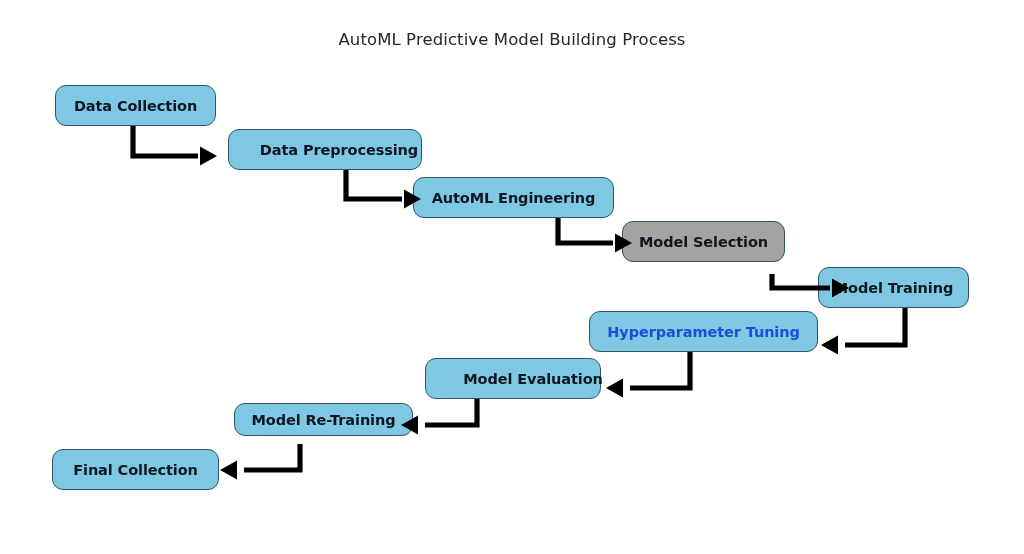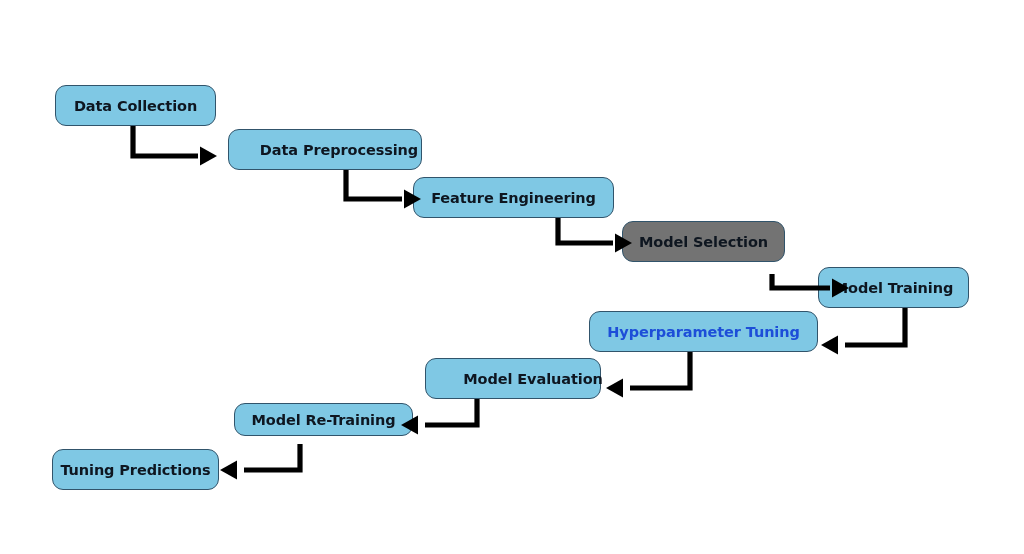--- a/index.html
+++ b/index.html
@@ -69,20 +69,21 @@
   .edge-head {
     fill: #000000;
     stroke: none;
   }
 </style>
 </head>
 <body>
 
 <div id="canvas" style="background: rgb(255, 255, 255);">
 
+  <div id="diagram-title" style="color: rgb(38, 38, 38);">AutoML Predictive Model Building Process</div>
 
   <svg class="edge-svg" id="edge-layer" viewBox="0 0 1024 554" xmlns="http://www.w3.org/2000/svg">
       <g>
         <path class="edge-path" d="M 133,126 L 133,156 L 198,156" stroke="#000000"></path>
         <polygon points="217,156 200,146.5 200,165.5" class="edge-head" fill="#000000"></polygon>
       </g>
       <g>
         <path class="edge-path" d="M 346,170 L 346,199 L 402,199" stroke="#000000"></path>
         <polygon points="421,199 404,189.5 404,208.5" class="edge-head" fill="#000000"></polygon>
       </g>
@@ -113,35 +114,35 @@
     </svg>
 
   <div id="node-layer">
       <div class="node" style="left: 55px; top: 85px; width: 161px; height: 41px; background: rgb(127, 200, 228); border-color: rgb(49, 84, 107);">
         <span class="node-label" style="color: rgb(14, 22, 32);">Data Collection</span>
       </div>
       <div class="node" style="left: 228px; top: 129px; width: 194px; height: 41px; background: rgb(127, 200, 228); border-color: rgb(49, 84, 107); padding-left: 28px;">
         <span class="node-label" style="color: rgb(14, 22, 32);">Data Preprocessing</span>
       </div>
       <div class="node" style="left: 413px; top: 177px; width: 201px; height: 41px; background: rgb(127, 200, 228); border-color: rgb(49, 84, 107);">
-        <span class="node-label" style="color: rgb(14, 22, 32);">Feature Engineering</span>
+        <span class="node-label" style="color: rgb(14, 22, 32);">AutoML Engineering</span>
       </div>
-      <div class="node" style="left: 622px; top: 221px; width: 163px; height: 41px; background: #737373; border-color: rgb(49, 84, 107);">
+      <div class="node" style="left: 622px; top: 221px; width: 163px; height: 41px; background: #a3a3a3; border-color: rgb(49, 84, 107);">
         <span class="node-label" style="color: rgb(14, 22, 32);">Model Selection</span>
       </div>
       <div class="node" style="left: 818px; top: 267px; width: 151px; height: 41px; background: rgb(127, 200, 228); border-color: rgb(49, 84, 107);">
         <span class="node-label" style="color: rgb(14, 22, 32);">Model Training</span>
       </div>
       <div class="node" style="left: 589px; top: 311px; width: 229px; height: 41px; background: rgb(127, 200, 228); border-color: rgb(49, 84, 107);">
         <span class="node-label" style="color: #1d4ed8;">Hyperparameter Tuning</span>
       </div>
       <div class="node" style="left: 425px; top: 358px; width: 176px; height: 41px; background: rgb(127, 200, 228); border-color: rgb(49, 84, 107);">
         <span class="node-label" style="color: rgb(14, 22, 32); margin-left: 40px;">Model Evaluation</span>
       </div>
       <div class="node" style="left: 234px; top: 403px; width: 179px; height: 33px; background: rgb(127, 200, 228); border-color: rgb(49, 84, 107);">
         <span class="node-label" style="color: rgb(14, 22, 32);">Model Re-Training</span>
       </div>
       <div class="node" style="left: 52px; top: 449px; width: 167px; height: 41px; background: rgb(127, 200, 228); border-color: rgb(49, 84, 107);">
-        <span class="node-label" style="color: rgb(14, 22, 32);">Tuning Predictions</span>
+        <span class="node-label" style="color: rgb(14, 22, 32);">Final Collection</span>
       </div>
     </div>
 
 </div>
 
 </body></html>

